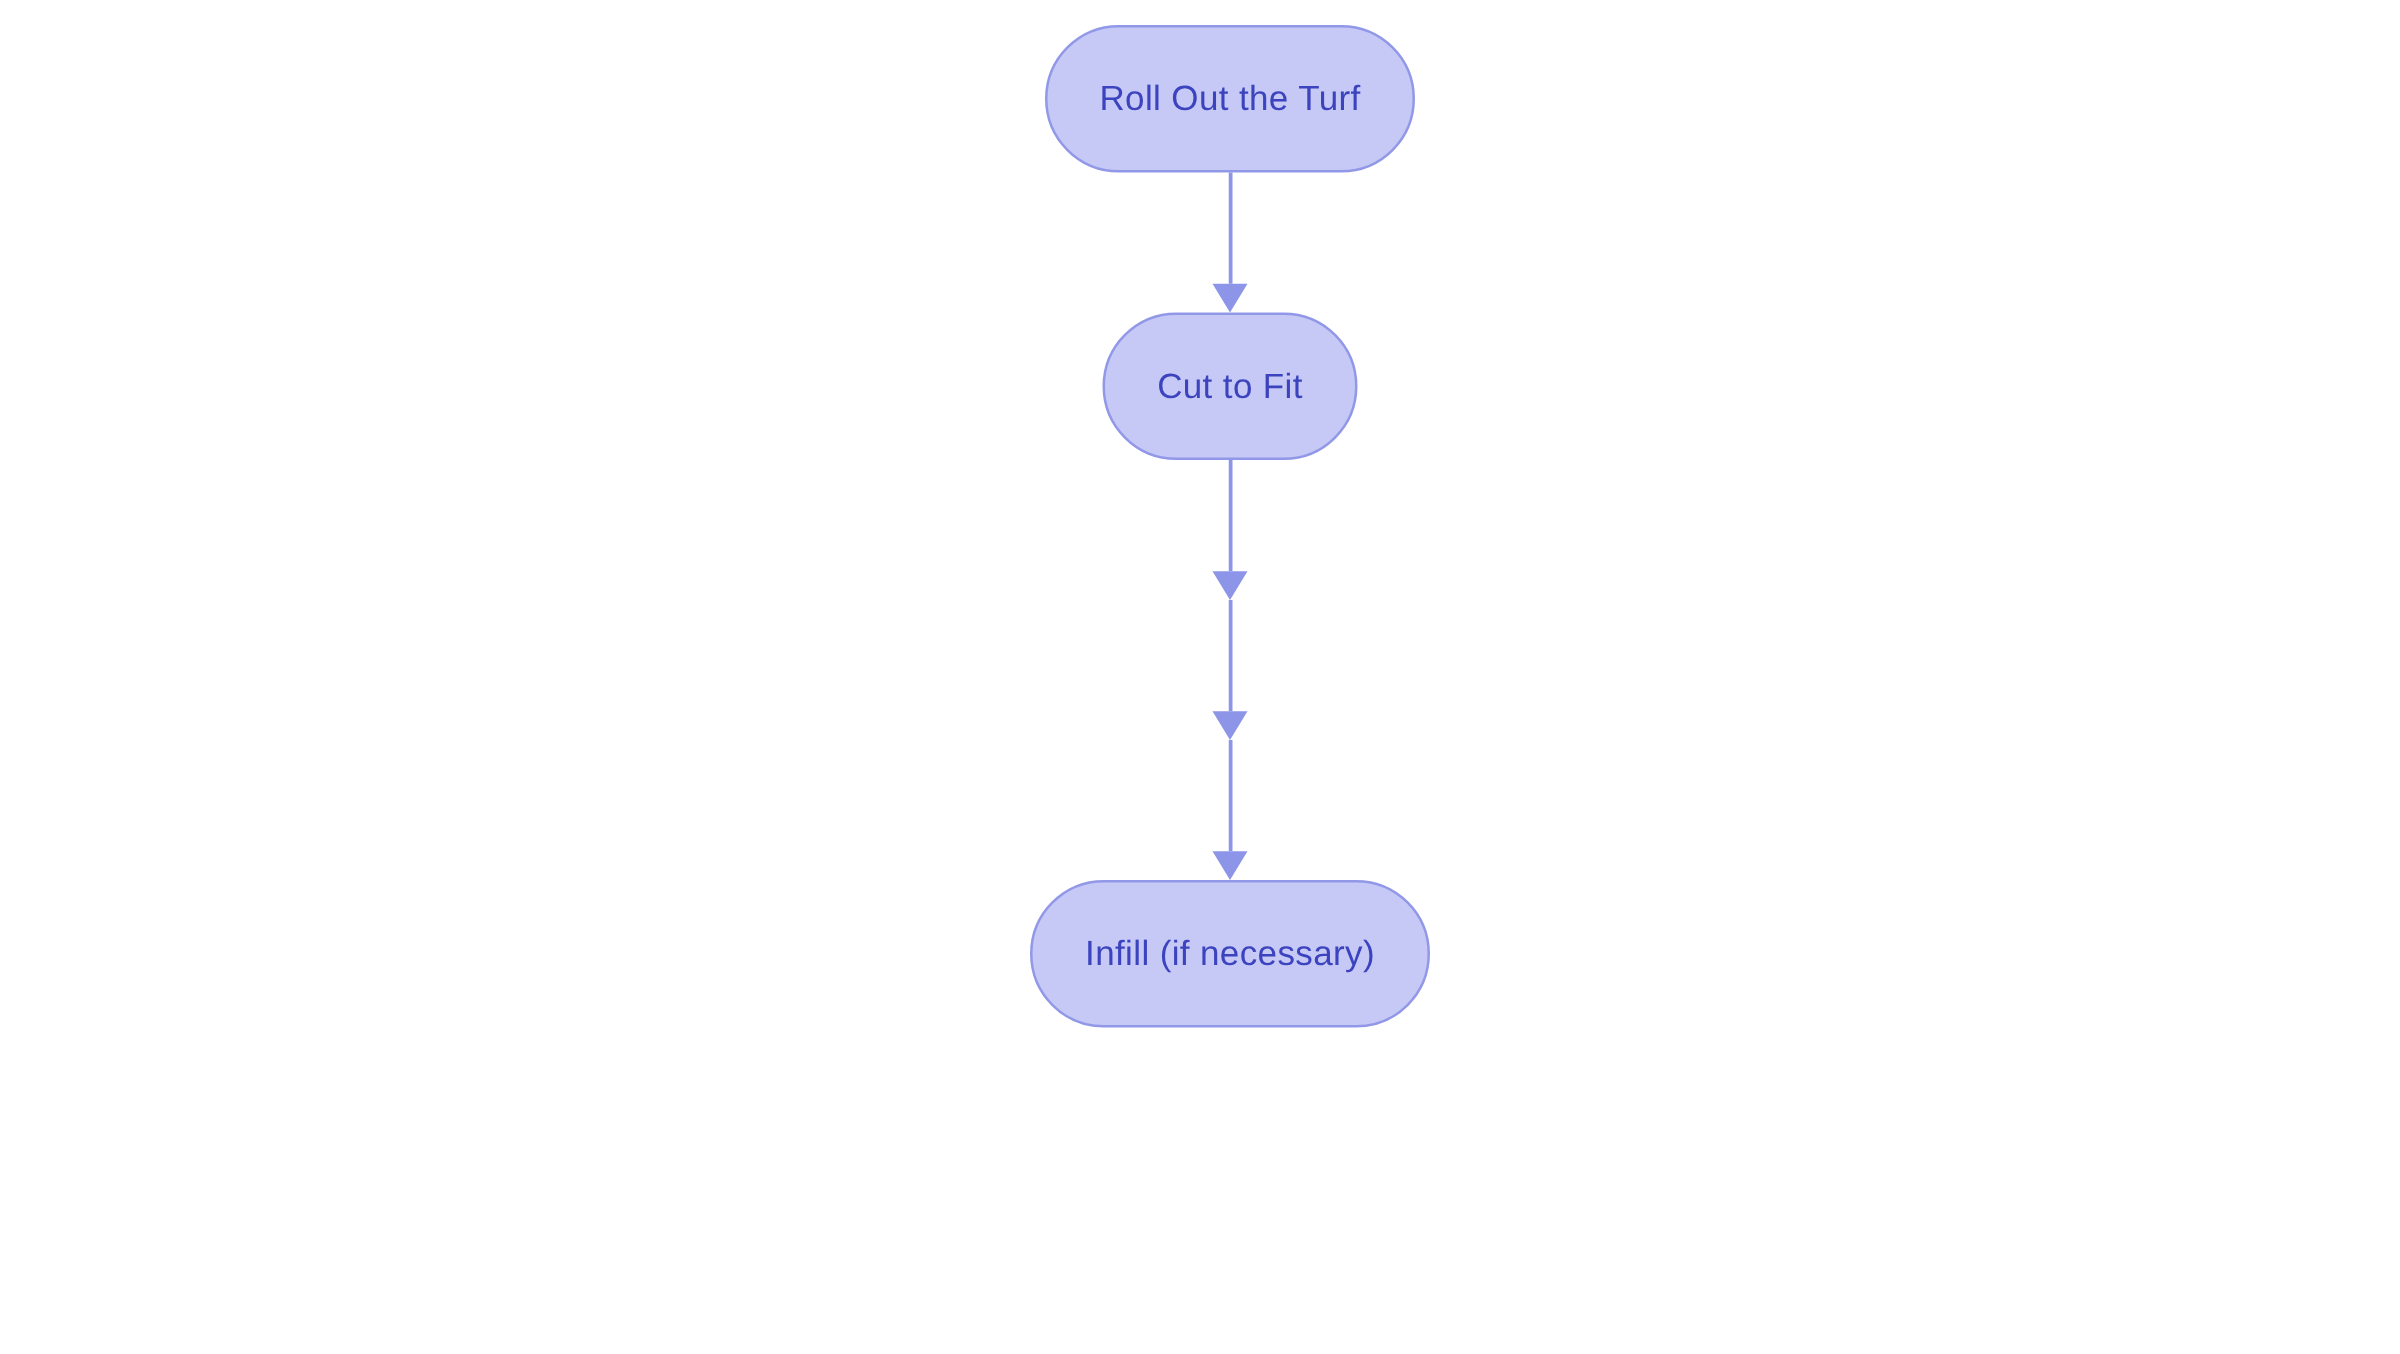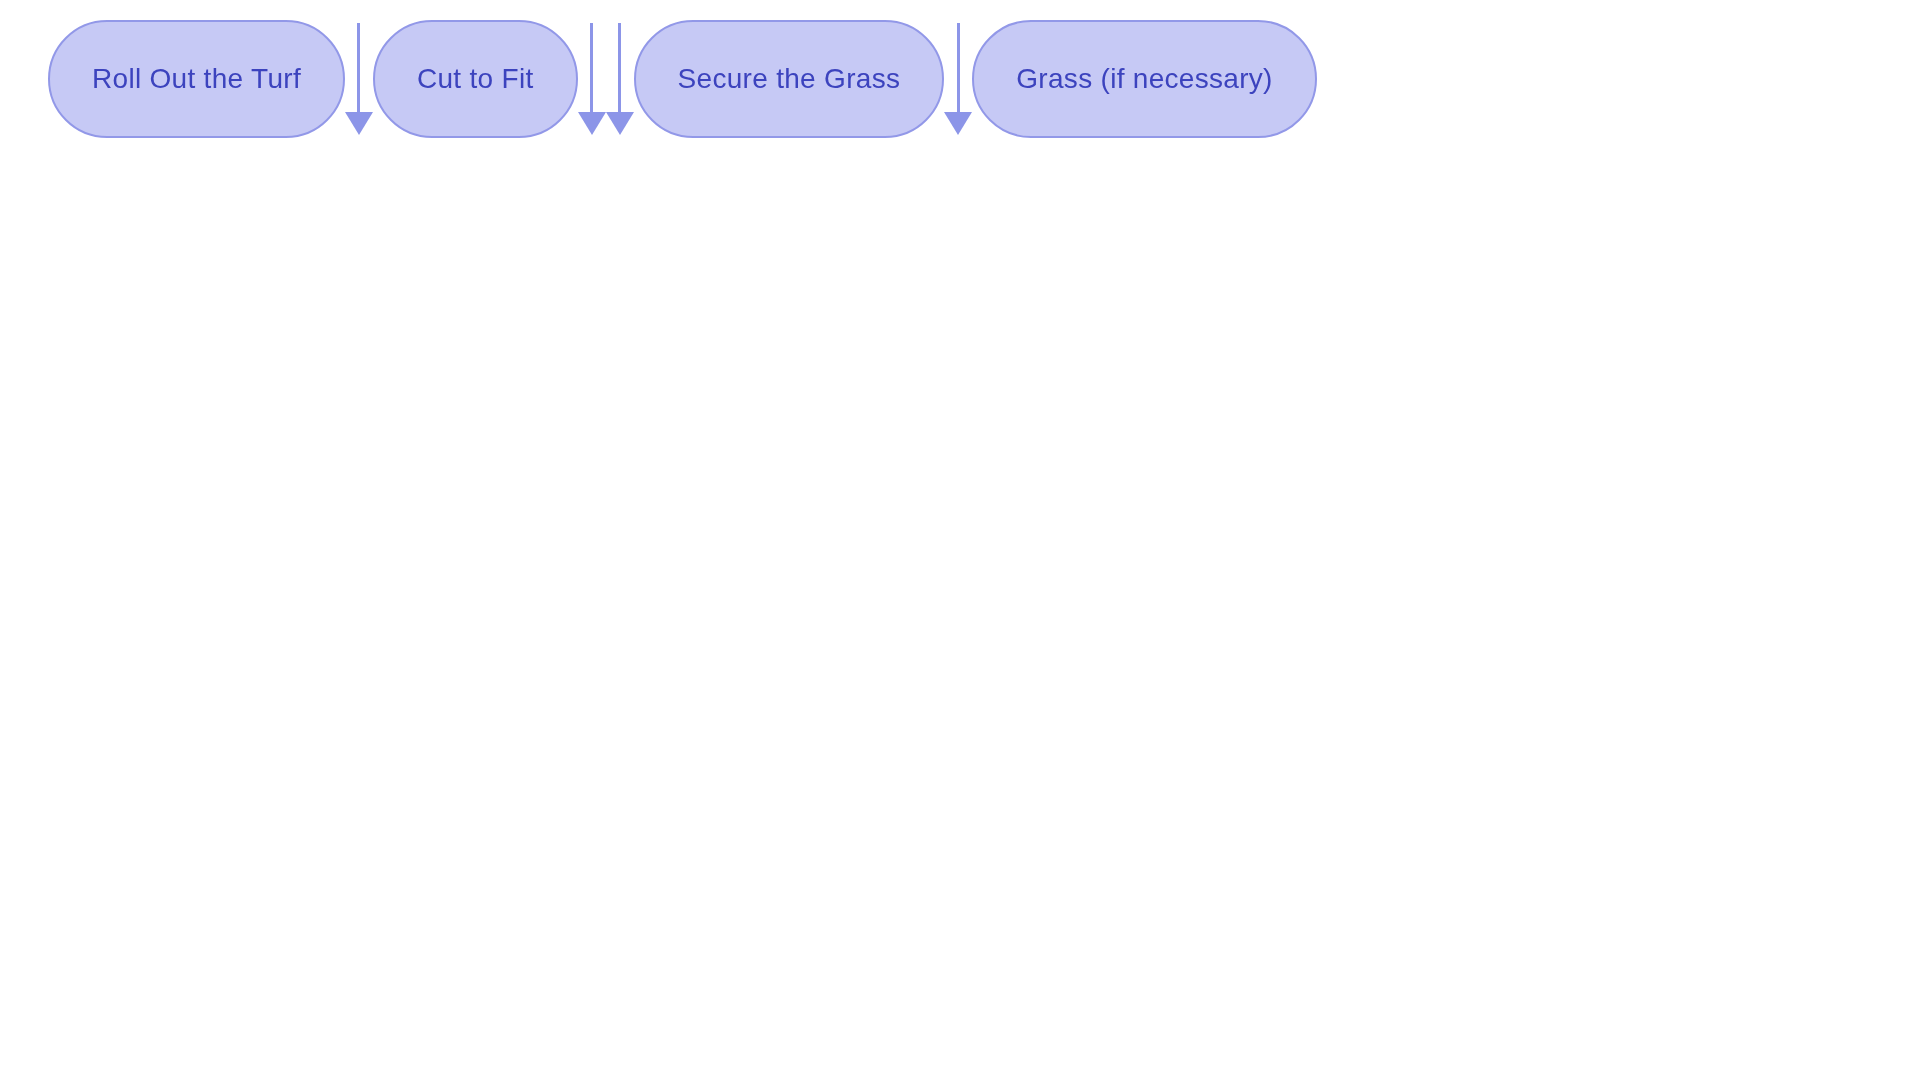--- a/index.html
+++ b/index.html
@@ -14,20 +14,21 @@
     background: #ffffff;
     overflow: hidden;
     font-family: "Liberation Sans", sans-serif;
   }
   .flow {
     position: absolute;
     top: 20px;
     left: 0;
     right: 0;
     display: flex;
+    flex-direction: column;
     align-items: center;
     padding-left: 48px;
   }
   .node {
     box-sizing: border-box;
     height: 118px;
     padding: 0 42px;
     display: flex;
     align-items: center;
     justify-content: center;
@@ -82,27 +83,24 @@
       <div class="line"></div>
       <div class="head"></div>
     </div>
 
 
     <div class="connector">
       <div class="line"></div>
       <div class="head"></div>
     </div>
 
-    <div class="node">
-      <span>Secure the Grass</span>
-    </div>
 
     <div class="connector">
       <div class="line"></div>
       <div class="head"></div>
     </div>
 
     <div class="node">
-      <span>Grass (if necessary)</span>
+      <span>Infill (if necessary)</span>
     </div>
 
   </div>
 </div>
 
 </body></html>

